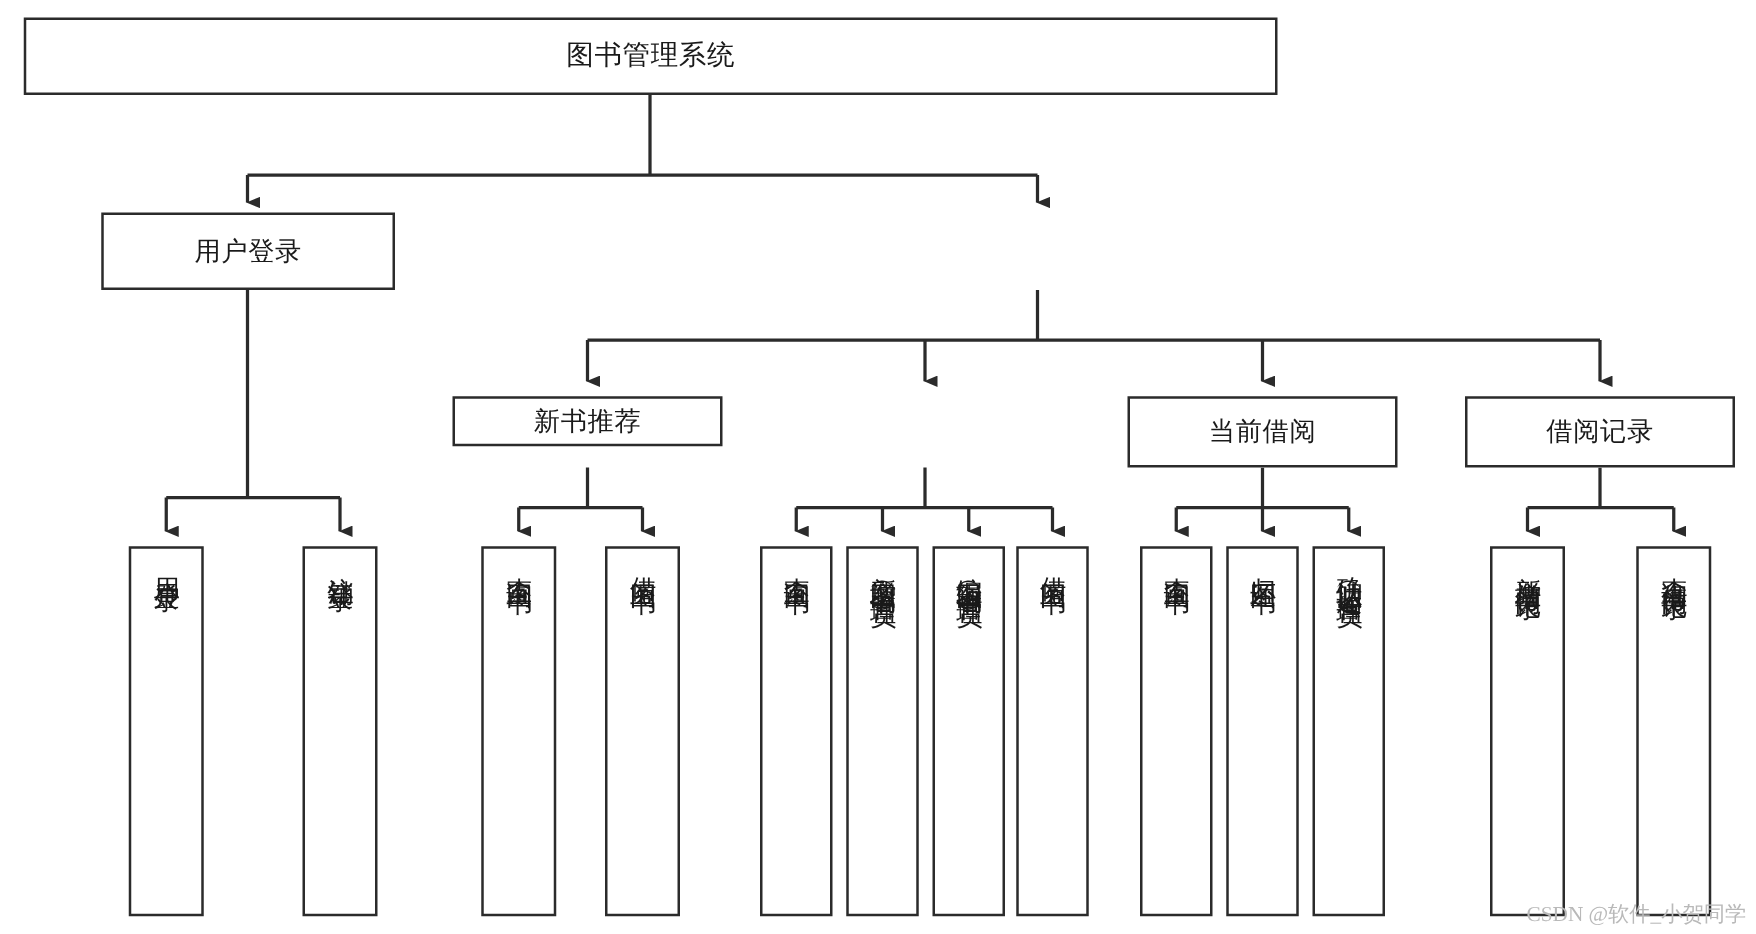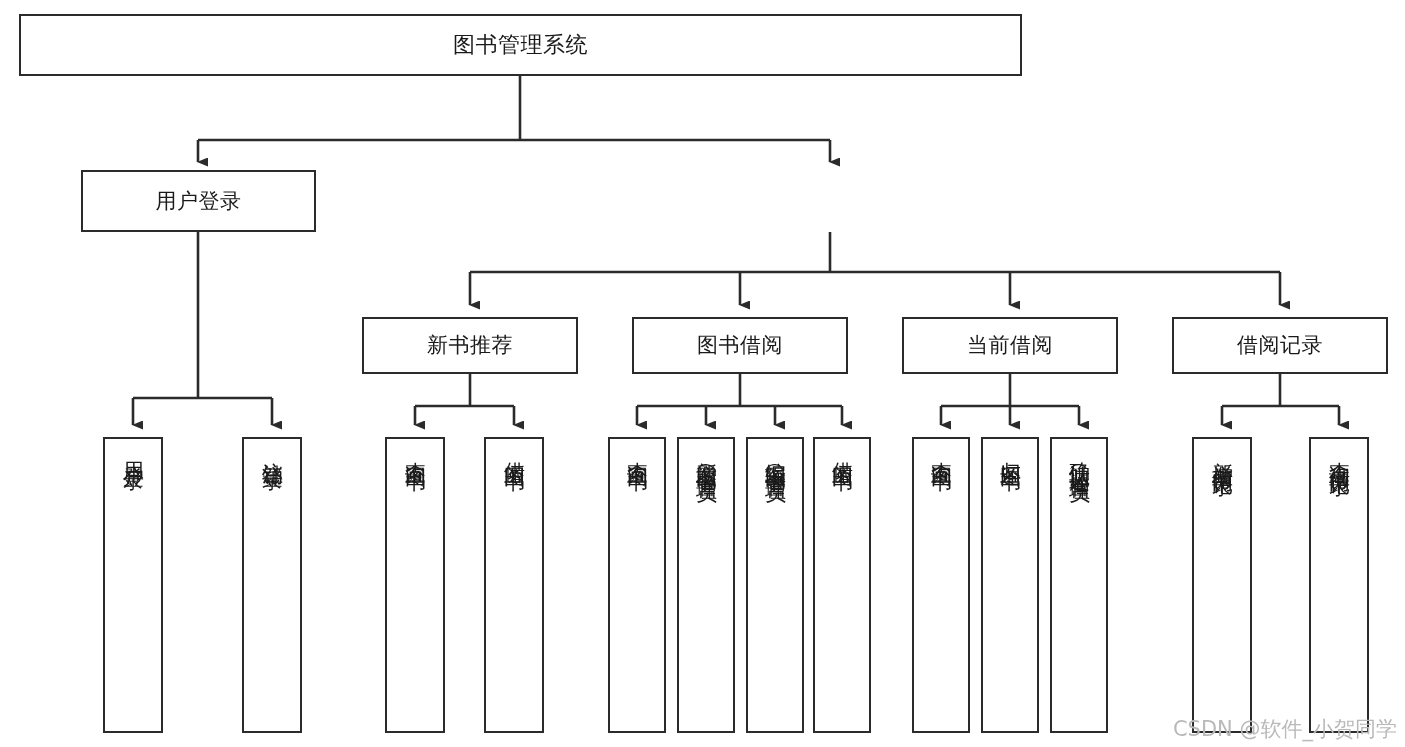--- a/index.html
+++ b/index.html
@@ -61,25 +61,26 @@
     text-orientation: upright;
     font-size: 21px;
     line-height: 1;
     letter-spacing: 3px;
     white-space: nowrap;
   }
   .watermark {
     position: absolute;
     right: 8px;
     bottom: 4px;
-    font-size: 21px;
+    font-size: 17px;
     color: #b9b9b9;
     z-index: 9;
     white-space: nowrap;
     user-select: none;
+    font-family: Liberation Serif, serif;
   }
 </style>
 </head>
 <body>
 
 <div id="canvas">
 
   <svg id="edges" viewBox="0 0 1405 747" xmlns="http://www.w3.org/2000/svg">
     <defs>
       <marker id="ar" markerWidth="9" markerHeight="11" refX="4.5" refY="10" orient="auto" markerUnits="userSpaceOnUse">
@@ -132,27 +133,24 @@
 
   <div class="node horiz root" style="left:19px; top:14px; width:1003px; height:62px;align-items:center;">
     <span class="lbl">图书管理系统</span>
   </div>
 
   <div class="node horiz" style="left:81px; top:170px; width:235px; height:62px;">
     <span class="lbl">用户登录</span>
   </div>
 
 
-  <div class="node horiz" style="left:362px; top:317px; width:216px; height:57px;justify-content:center;">
+  <div class="node horiz" style="left:362px; top:317px; width:216px; height:40px;justify-content:center;">
     <span class="lbl">新书推荐</span>
   </div>
 
-  <div class="node horiz" style="left:632px; top:317px; width:216px; height:57px;">
-    <span class="lbl">图书借阅</span>
-  </div>
 
   <div class="node horiz" style="left:902px; top:317px; width:216px; height:57px;">
     <span class="lbl">当前借阅</span>
   </div>
 
   <div class="node horiz" style="left:1172px; top:317px; width:216px; height:57px;">
     <span class="lbl">借阅记录</span>
   </div>
 
   <div class="node vert" style="left:103px; top:437px; width:60px; height:296px;">

